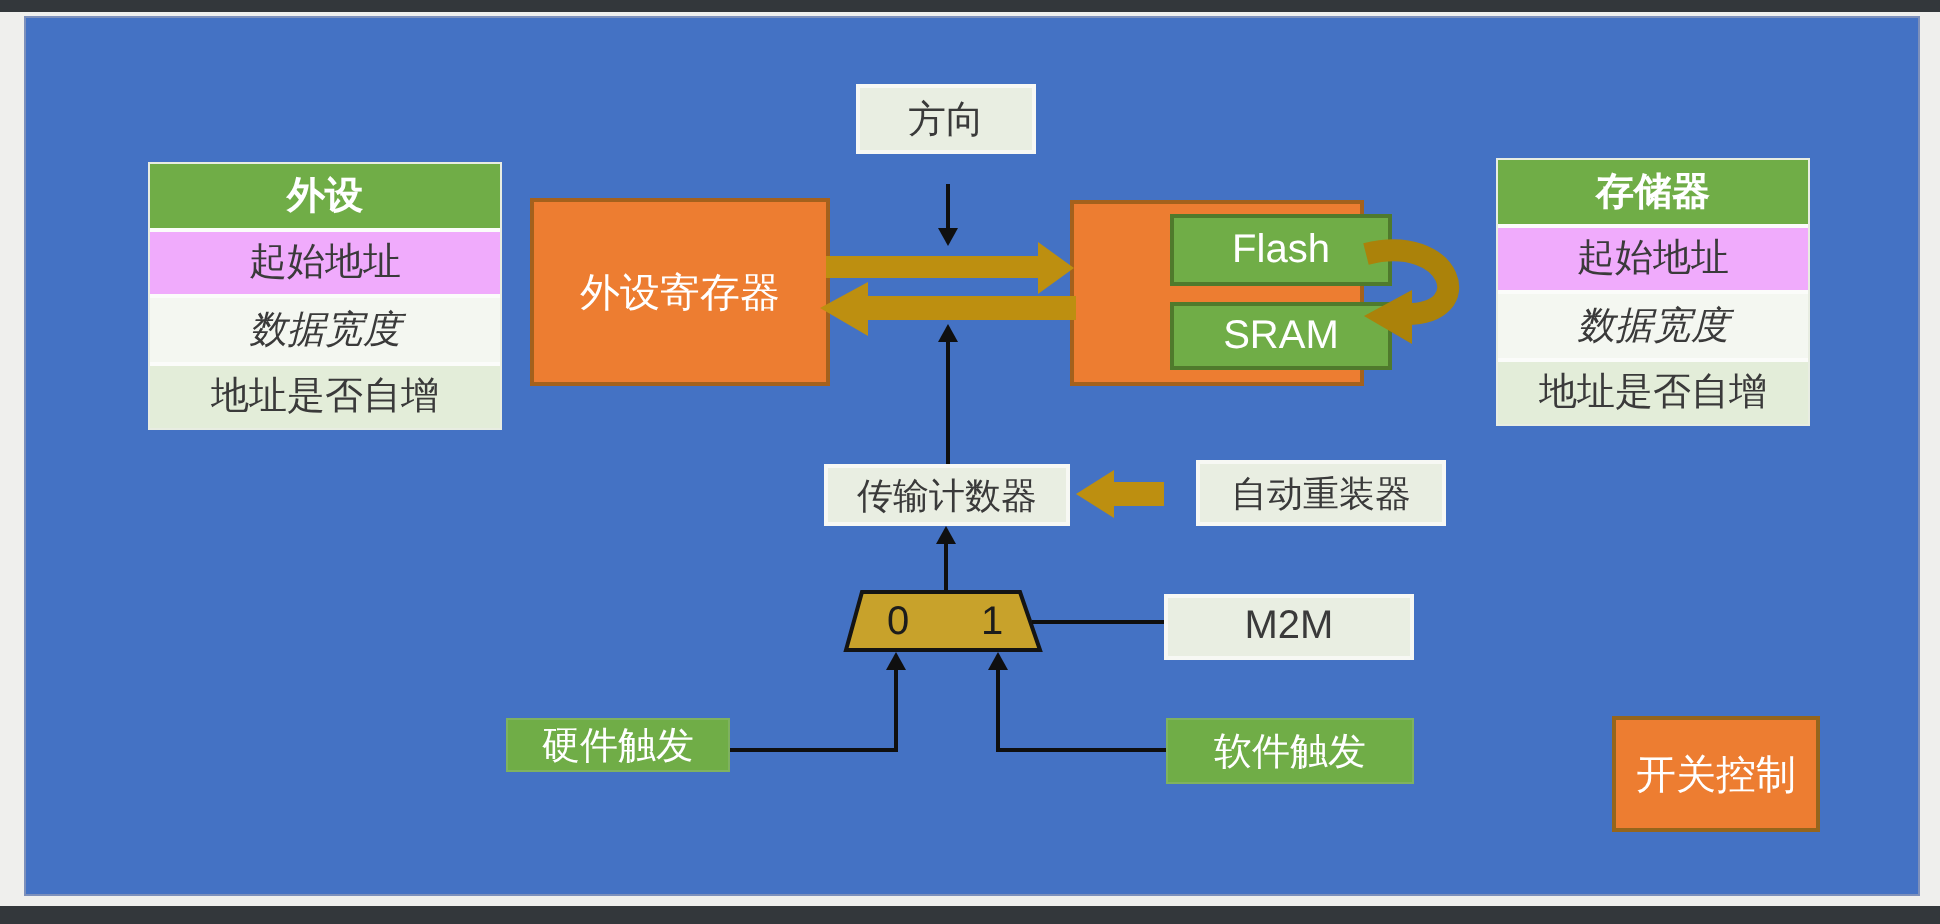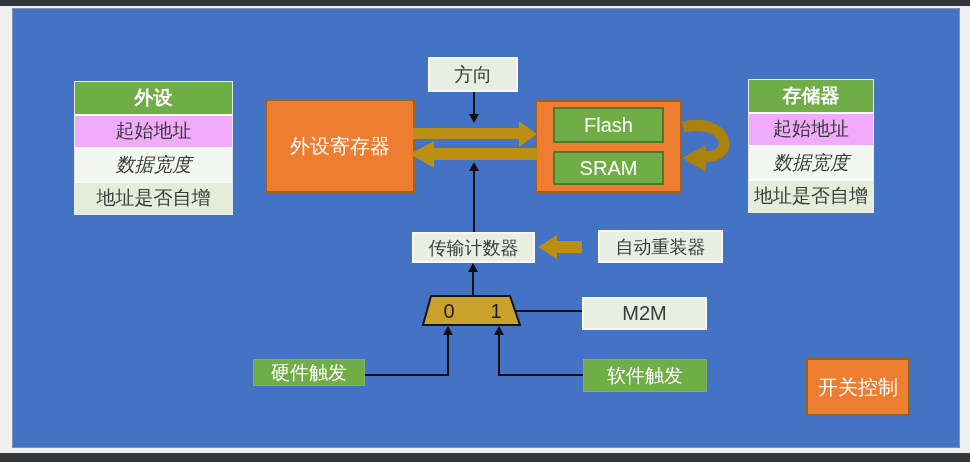--- a/index.html
+++ b/index.html
@@ -37,51 +37,51 @@
     background:#ed7d31;border:2px solid #a4611c;
     display:flex;align-items:center;justify-content:center;
     font-size:20px;color:#ffffff;
   }
   
   .green-box{
     background:#70ad47;border:1px solid #7fb25f;
     display:flex;align-items:center;justify-content:center;
     font-size:19px;color:#ffffff;
   }
-  .green-box.inner{border:2px solid #4f7a2c;font-size:20px;}
+  .green-box.inner{border:2px solid #4f7a2c;font-size:20px;margin-left:32px;}
   .mux-label{
     position:absolute;width:24px;height:26px;font-size:20px;color:#1c1c1c;
     display:flex;align-items:center;justify-content:center;
   }
   svg.connectors{position:absolute;left:0;top:0;pointer-events:none;}
 </style>
 </head>
 <body>
 
 <div class="stage">
   <div class="top-bar"></div>
   <div class="bottom-bar"></div>
 
   <div class="panel"></div>
 
-  <div class="abs mini-table" style="left:74px;top:81px;width:159px;height:134px;">
+  <div class="abs mini-table" style="left:74px;top:81px;width:177px;height:134px;">
     <div class="cell head">外设</div>
     <div class="cell r1">起始地址</div>
     <div class="cell r2">数据宽度</div>
     <div class="cell r3">地址是否自增</div>
   </div>
 
-  <div class="abs mini-table" style="left:748px;top:79px;width:126px;height:134px;">
+  <div class="abs mini-table" style="left:748px;top:79px;width:157px;height:134px;">
     <div class="cell head">存储器</div>
     <div class="cell r1">起始地址</div>
     <div class="cell r2">数据宽度</div>
     <div class="cell r3">地址是否自增</div>
   </div>
 
-  <div class="abs pale-box" style="left:428px;top:57px;width:90px;height:35px;">方向</div>
+  <div class="abs pale-box" style="left:428px;top:42px;width:90px;height:35px;">方向</div>
 
   <div class="abs orange-box" style="left:265px;top:99px;width:150px;height:94px;">外设寄存器</div>
 
   <div class="abs orange-box" style="left:535px;top:100px;width:147px;height:93px;">
     <div class="abs green-box inner" style="left:16px;top:5px;width:111px;height:36px;">Flash</div>
     <div class="abs green-box inner" style="left:16px;top:49px;width:111px;height:34px;">SRAM</div>
   </div>
 
   <div class="abs pale-box" style="left:412px;top:232px;width:123px;height:31px;font-size:18px;">传输计数器</div>
   <div class="abs pale-box" style="left:582px;top:230px;width:125px;height:33px;font-size:18px;margin-left:16px;">自动重装器</div>

